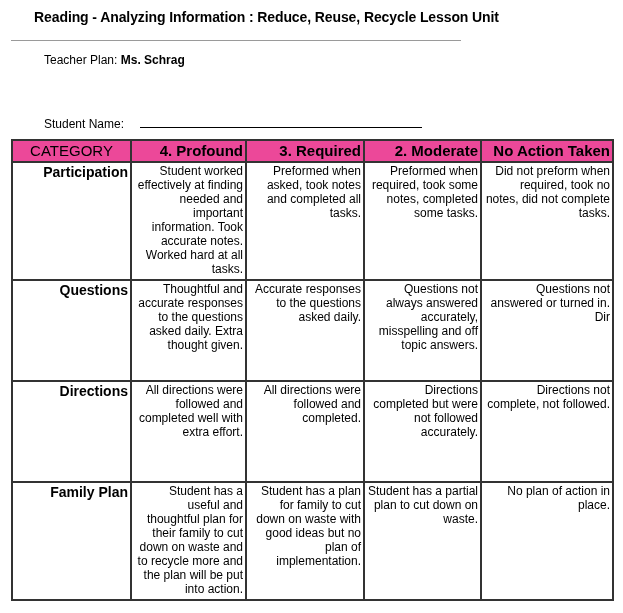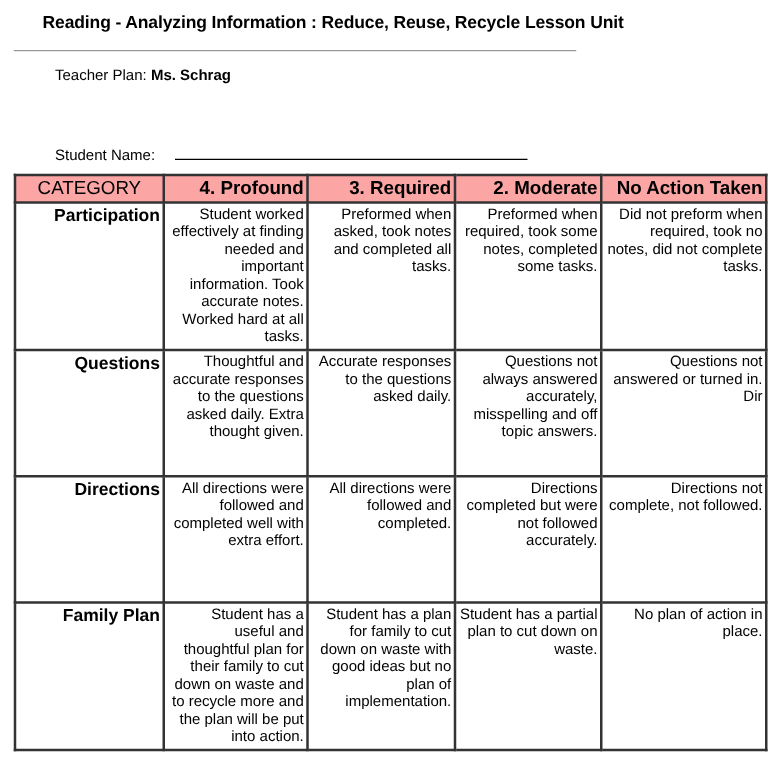--- a/index.html
+++ b/index.html
@@ -60,21 +60,21 @@
     table.rubric td, table.rubric th {
       border: 2px solid #333;
       vertical-align: top;
       padding: 1px 2px;
       font-size: 12px;
       line-height: 14px;
       text-align: right;
       font-weight: normal;
     }
     table.rubric thead th {
-      background: #fca5a5;
+      background: #ec4899;
       font-size: 15px;
       font-weight: bold;
       height: 20px;
       line-height: 20px;
       padding: 0 2px;
     }
     table.rubric thead th.cat {
       font-weight: normal;
       text-align: center;
     }

